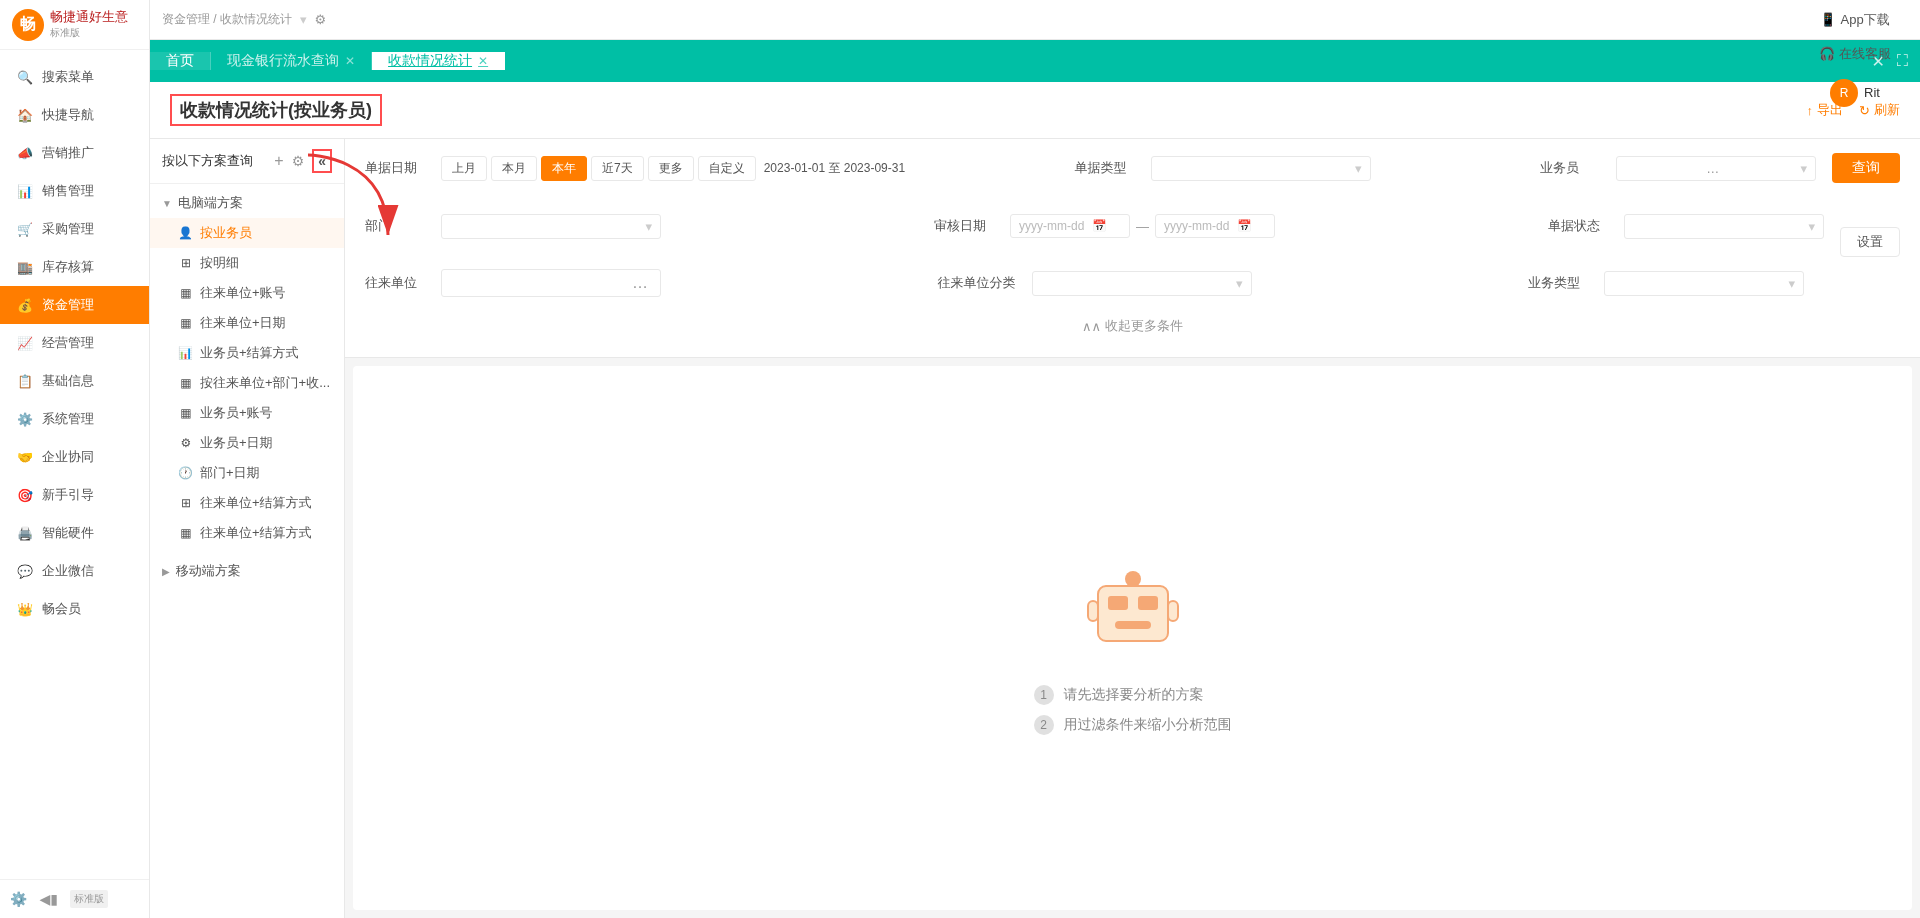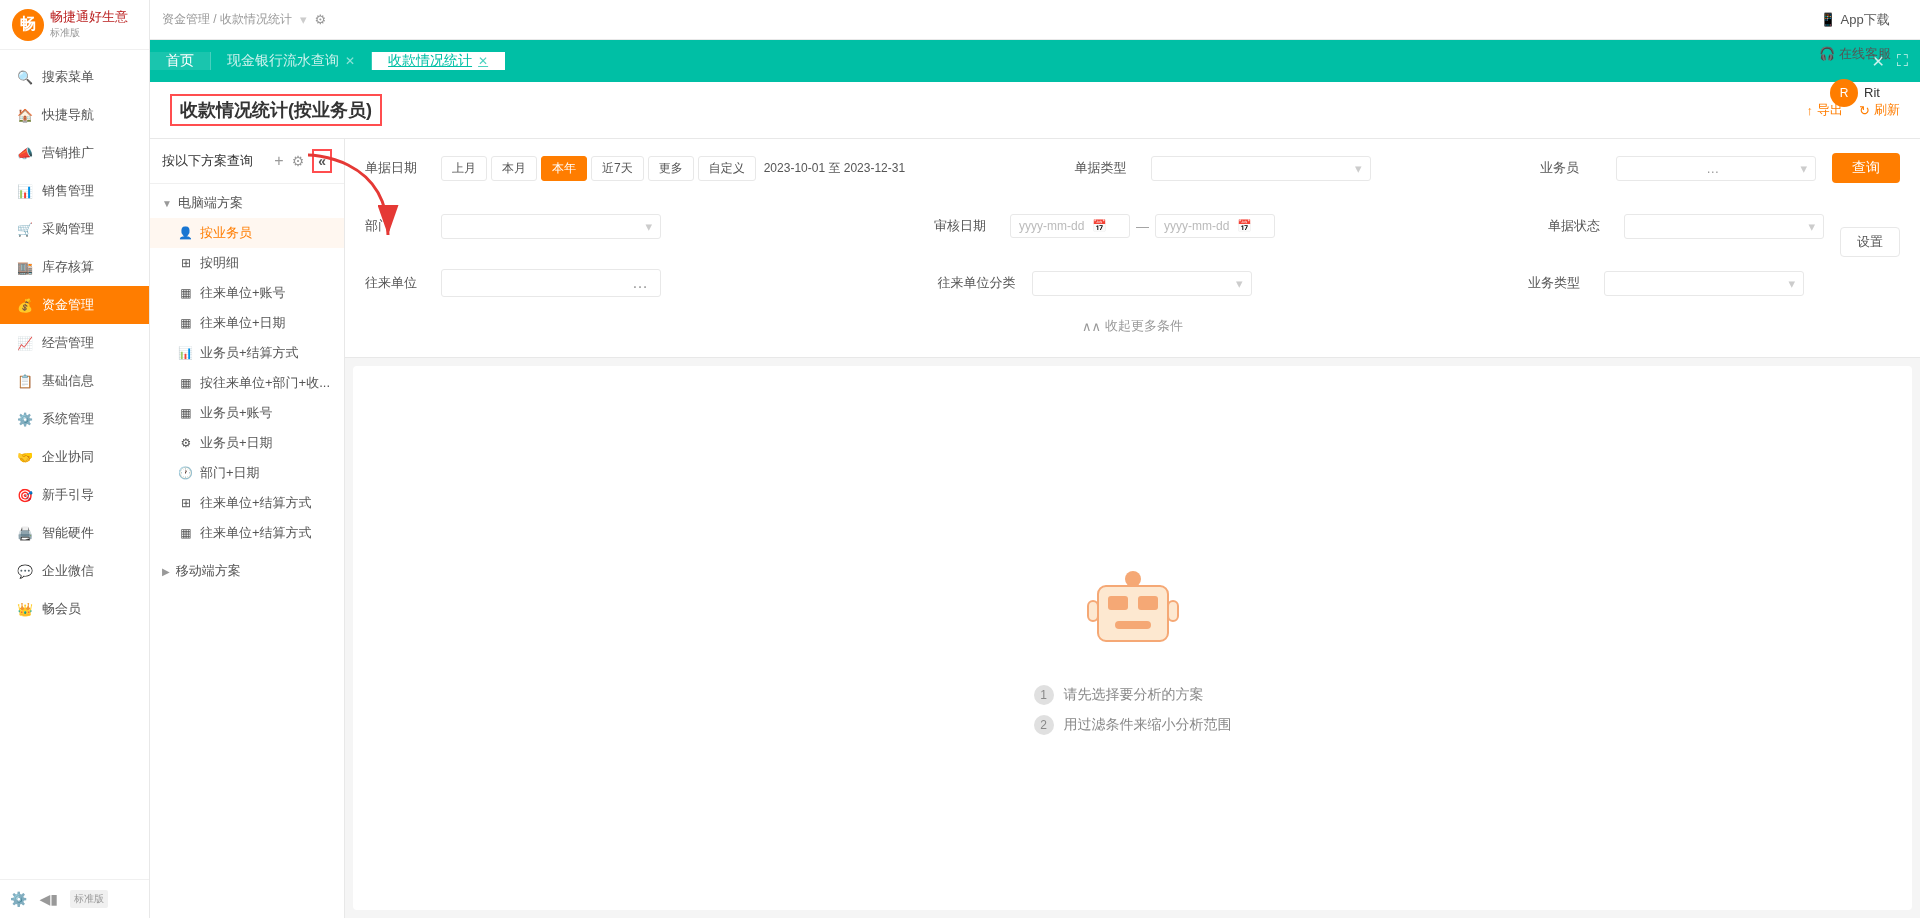--- a/index.html
+++ b/index.html
@@ -684,21 +684,21 @@
 
         <div class="filter-row">
           <span class="filter-label">单据日期</span>
           <div class="date-buttons">
             <button class="date-btn">上月</button>
             <button class="date-btn">本月</button>
             <button class="date-btn active">本年</button>
             <button class="date-btn">近7天</button>
             <button class="date-btn">更多</button>
             <button class="date-btn">自定义</button>
-            <span class="date-range">2023-10-01 至 2023-12-31</span>
+            <span class="date-range">2023-01-01 至 2023-09-31</span>
           </div>
           <div style="flex:1;"></div>
           <span class="filter-label">单据类型</span>
           <div class="filter-select" style="min-width:220px;">
             <span class="filter-select-text"></span>
             <span class="filter-select-arrow">▾</span>
           </div>
           <div style="flex:1;"></div>
           <span class="filter-label">业务员</span>
           <div class="filter-select" style="min-width:200px;">

